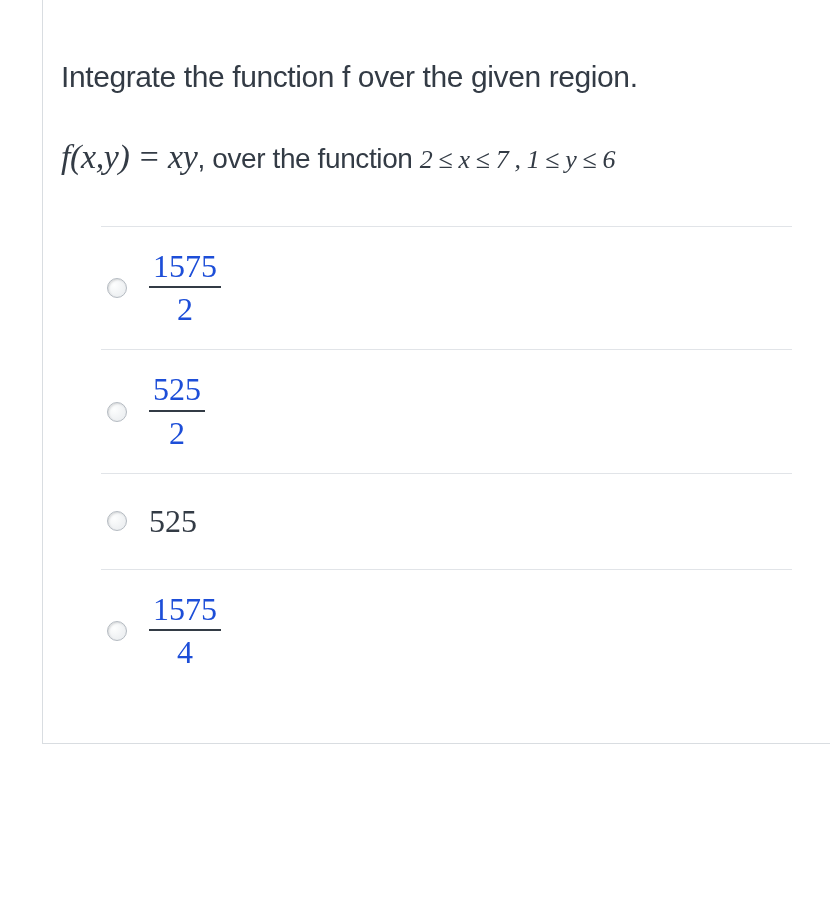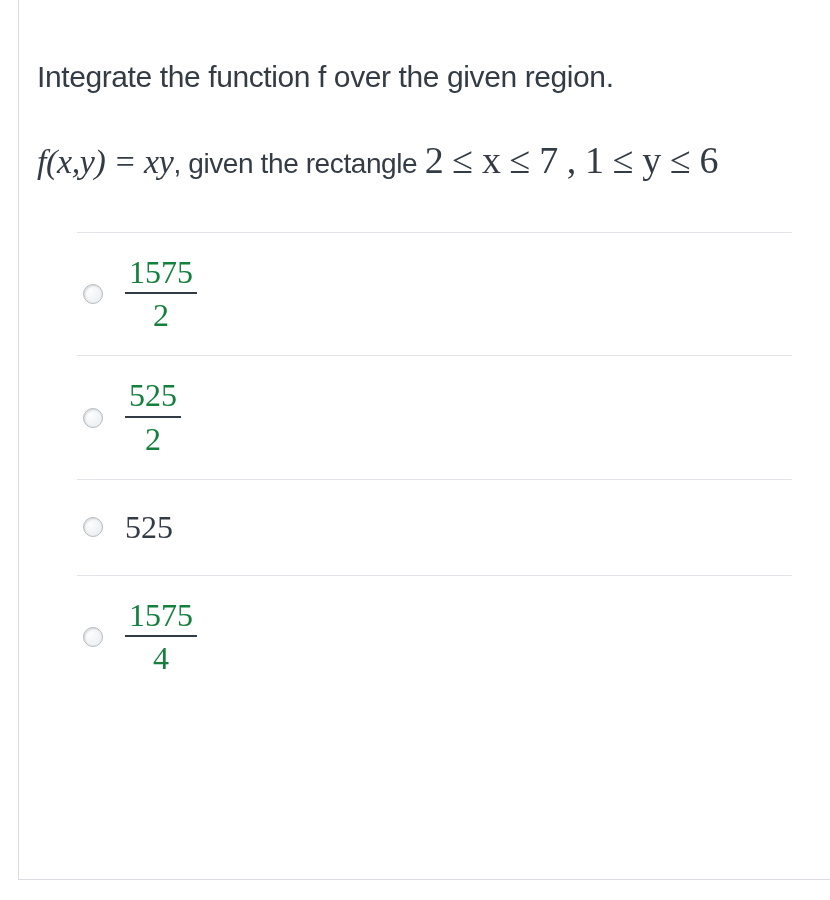--- a/index.html
+++ b/index.html
@@ -7,38 +7,38 @@
     margin: 0;
     font-family: "Segoe UI", Arial, sans-serif;
     background: #fff;
     color: #333b45;
     width: 830px;
     height: 900px;
   }
   .card {
     border-left: 1px solid #d9dde1;
     border-bottom: 1px solid #d9dde1;
-    margin-left: 18px;
+    margin-left: 42px;
     padding: 60px 28px 30px 18px;
-    height: 880px;
+    height: 744px;
   }
   .prompt {
     font-size: 30px;
     letter-spacing: -0.4px;
     margin-bottom: 44px;
     color: #333b45;
   }
   .subprompt {
     font-size: 28px;
     letter-spacing: -0.4px;
     margin-bottom: 50px;
     color: #333b45;
   }
   .subprompt .mi { font-style: italic; font-family: "Cambria Math","Times New Roman",serif; font-size:34px;}
-  .subprompt .mo { font-family: "Cambria Math","Times New Roman",serif; font-size:38px;}
+  .subprompt .mo { font-family: "Cambria Math","Times New Roman",serif; font-size:26px;font-style:italic;}
   .options {
     margin-left: 40px;
     margin-right: 10px;
   }
   .opt {
     display: flex;
     align-items: center;
     border-top: 1px solid #e1e4e8;
     padding: 22px 0 22px 6px;
     min-height: 96px;
@@ -58,39 +58,39 @@
     border-radius:50%;
     box-shadow: inset 1px 1px 2px rgba(0,0,0,0.12);
   }
   .frac {
     display: inline-flex;
     flex-direction: column;
     align-items: center;
     font-family: "Cambria Math","Times New Roman",serif;
     font-size: 32px;
     line-height: 1.1;
-    color:#15803d;
+    color:#1d4ed8;
   }
   .frac .num { border-bottom: 2px solid #333b45; padding: 0 4px 2px 4px;}
   .frac .den { padding-top: 4px;}
   .plain {
     font-family: "Cambria Math","Times New Roman",serif;
     font-size: 32px;
     color:#333b45;
   }
 </style>
 </head>
 <body>
 
 <div class="card">
 
   <div class="prompt">Integrate the function f over the given region.</div>
 
   <div class="subprompt">
-    <span class="mi">f(x,y) = xy</span><span>, given the rectangle </span><span class="mo">2 ≤ x ≤ 7 ,  1 ≤ y ≤ 6</span>
+    <span class="mi">f(x,y) = xy</span><span>, over the function </span><span class="mo">2 ≤ x ≤ 7 ,  1 ≤ y ≤ 6</span>
   </div>
 
   <div class="options">
 
     <div class="opt">
       <span class="radio"></span>
       <span class="frac">
         <span class="num">1575</span>
         <span class="den">2</span>
       </span>

